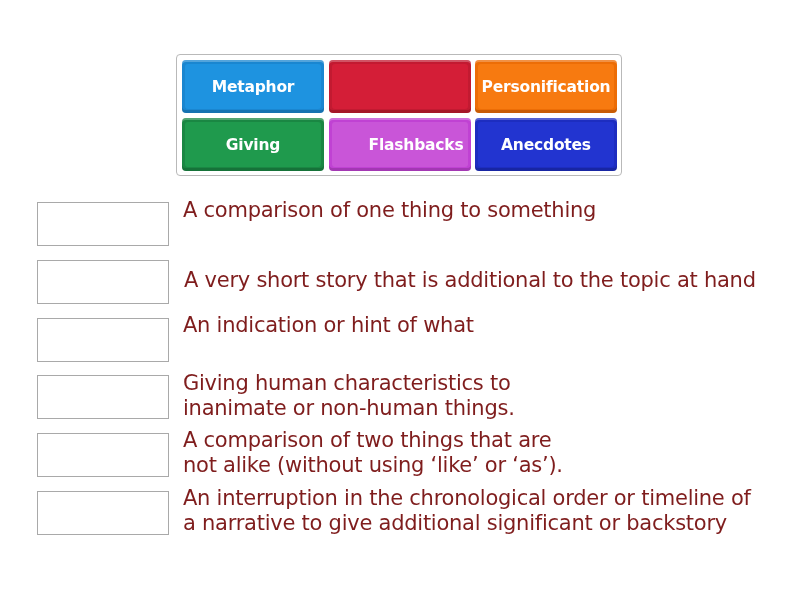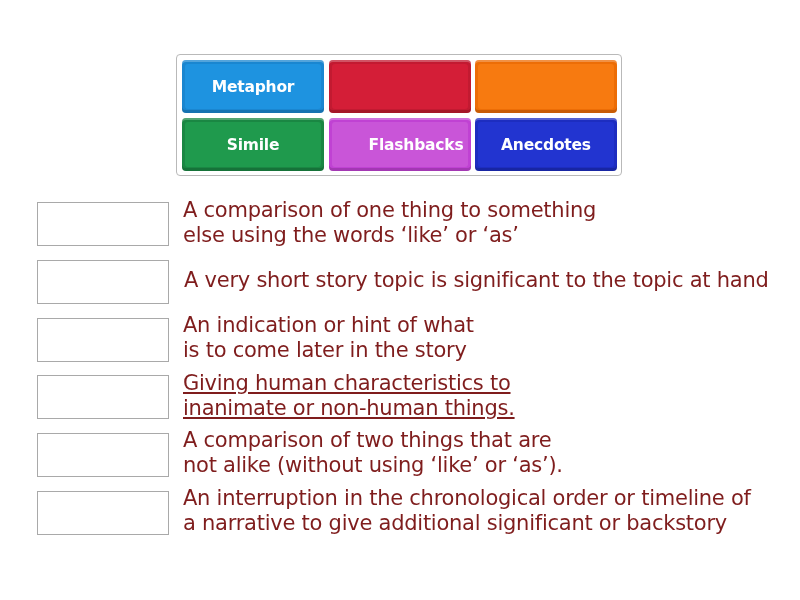--- a/index.html
+++ b/index.html
@@ -83,53 +83,52 @@
 
   <div class="tile" id="tile0" style="left: 182px; top: 60px; background: rgb(26, 134, 208);">
     <div class="face" style="background: rgb(30, 147, 224);"></div>
     <span class="lbl">Metaphor</span>
   </div>
   <div class="tile" id="tile1" style="left: 329px; top: 60px; background: rgb(194, 26, 49);">
     <div class="face" style="background: rgb(212, 30, 55);"></div>
   </div>
   <div class="tile" id="tile2" style="left: 475px; top: 60px; background: rgb(236, 109, 6);">
     <div class="face" style="background: rgb(247, 122, 16);"></div>
+    <span class="lbl">Personification</span>
   </div>
   <div class="tile" id="tile3" style="left: 182px; top: 118px; background: rgb(26, 135, 67);">
     <div class="face" style="background: rgb(31, 154, 77);"></div>
-    <span class="lbl">Simile</span>
+    <span class="lbl">Giving</span>
   </div>
   <div class="tile" id="tile4" style="left: 329px; top: 118px; background: rgb(192, 66, 211); padding-left: 32px;">
     <div class="face" style="background: rgb(201, 85, 216);"></div>
     <span class="lbl">Flashbacks</span>
   </div>
   <div class="tile" id="tile5" style="left: 475px; top: 118px; background: rgb(29, 45, 192);">
     <div class="face" style="background: rgb(34, 52, 208);"></div>
     <span class="lbl">Anecdotes</span>
   </div>
 
   <div class="drop-box" style="top:202px;"></div>
   <div class="clue" style="top:198px;">
     <span class="ln">A comparison of one thing to something</span>
-    <span class="ln">else using the words ‘like’ or ‘as’</span>
   </div>
 
   <div class="drop-box" style="top:260px;"></div>
   <div class="clue" style="top:268px;left:184px;">
-    <span class="ln">A very short story topic is significant to the topic at hand</span>
+    <span class="ln">A very short story that is additional to the topic at hand</span>
   </div>
 
   <div class="drop-box" style="top:318px;"></div>
   <div class="clue" style="top:313px;">
     <span class="ln">An indication or hint of what</span>
-    <span class="ln">is to come later in the story</span>
   </div>
 
   <div class="drop-box" style="top:375px;"></div>
-  <div class="clue" style="top:371px;text-decoration:underline;">
+  <div class="clue" style="top:371px;">
     <span class="ln">Giving human characteristics to</span>
     <span class="ln">inanimate or non-human things.</span>
   </div>
 
   <div class="drop-box" style="top:433px;"></div>
   <div class="clue" style="top:428px;">
     <span class="ln">A comparison of two things that are</span>
     <span class="ln">not alike (without using ‘like’ or ‘as’).</span>
   </div>
 

